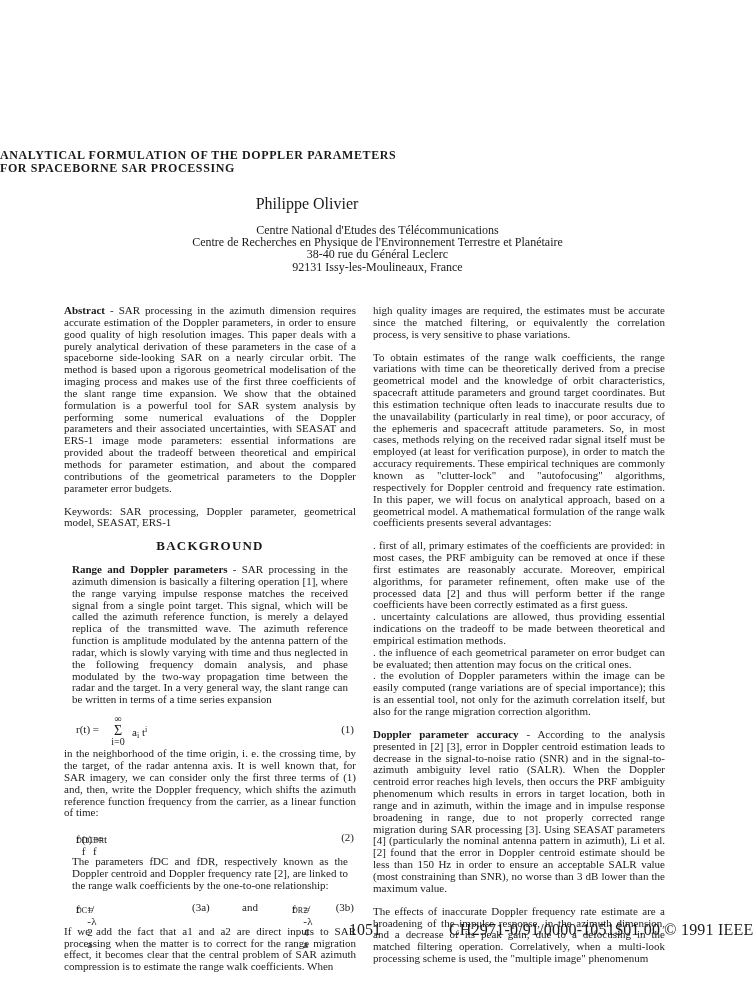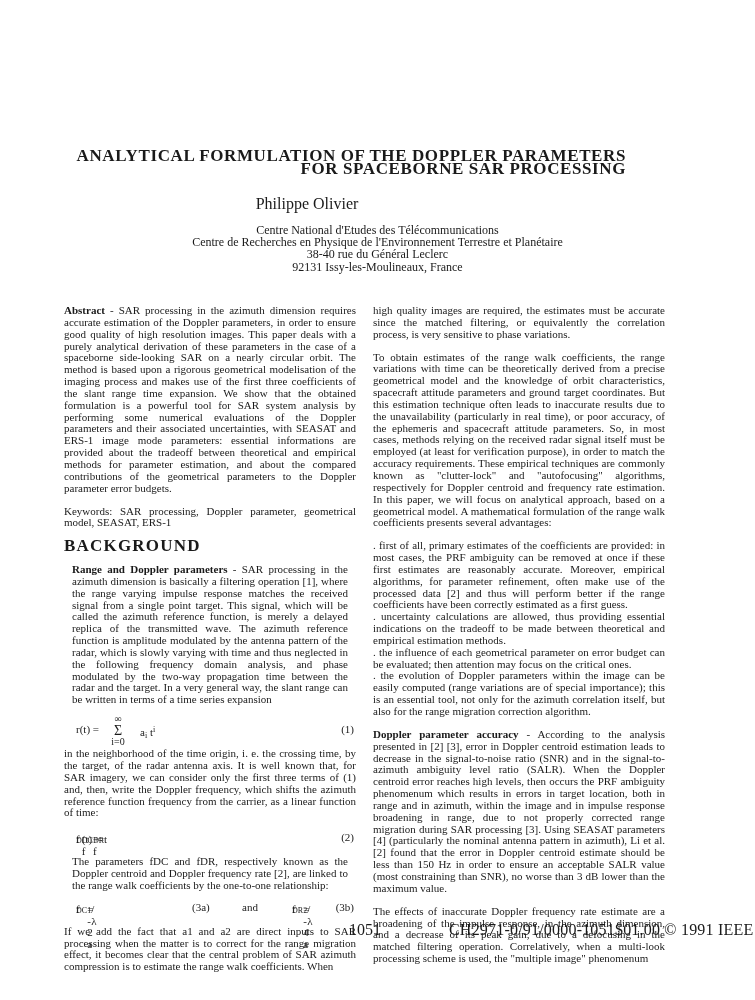--- a/index.html
+++ b/index.html
@@ -1,34 +1,34 @@
 <!DOCTYPE html>
 <html><head>
 <meta charset="utf-8">
 <style>
   html, body { margin:0; padding:0; background:#ffffff; }
   body { width:755px; height:1000px; position:relative; overflow:hidden;
          font-family:"Liberation Serif", "DejaVu Serif", serif; color:#1a1a1a; }
-  .title { position:absolute; left:0; width:626px; top:149px; text-align:right;
-           font-weight:bold; font-size:17px; letter-spacing:0.6px; line-height:13px; }
+  .title { position:absolute; left:0; width:626px; top:149px; text-align:left;
+           font-weight:bold; font-size:12px; letter-spacing:0.6px; line-height:13px; }
   .author { position:absolute; left:0; width:614px; top:195px; text-align:center; font-size:16px; }
   .affil { position:absolute; left:0; width:755px; top:224px; text-align:center; font-size:12px; line-height:12.2px; }
   .col { position:absolute; top:305px; width:292px; font-size:11px; line-height:11.85px; text-align:justify; }
   .col.left { left:64px; }
   .col.right { left:373px; }
   .col p { margin:0 0 11px 0; }
   .col p.tight { margin:8px; }
   b.h { font-weight:bold; }
-  .section { text-align:left; font-weight:bold; letter-spacing:1.2px; font-size:17px; margin:4px 0 12px 0; }
+  .section { text-align:center; font-weight:bold; letter-spacing:1.2px; font-size:13px; margin:4px 0 12px 0; }
   .eq { position:relative; height:34px; margin:0; }
   .eq .lhs { position:absolute; left:12px; top:10px; }
   .eq .sum { position:absolute; left:46px; top:0px; text-align:center; width:16px; line-height:10px; font-size:10px; }
   .eq .sum .sig { font-size:14px; line-height:13px; display:block; }
   .eq .num { position:absolute; right:2px; top:10px; }
-  .eq1 .rhs { position:absolute; left:76px; top:10px; }
+  .eq1 .rhs { position:absolute; left:68px; top:10px; }
   .eqline { position:relative; height:18px; margin:6px 0 8px 0; }
   .eqline span { position:absolute; top:2px; }
   sub { font-size:8px; vertical-align:-2px; }
   sup { font-size:8px; vertical-align:4px; }
   .footer { position:absolute; top:921px; font-size:16px; }
   .footer.page { left:349px; }
   .footer.code { left:405px; letter-spacing:0.2px;margin-left:44px; }
 </style>
 </head>
 <body>

